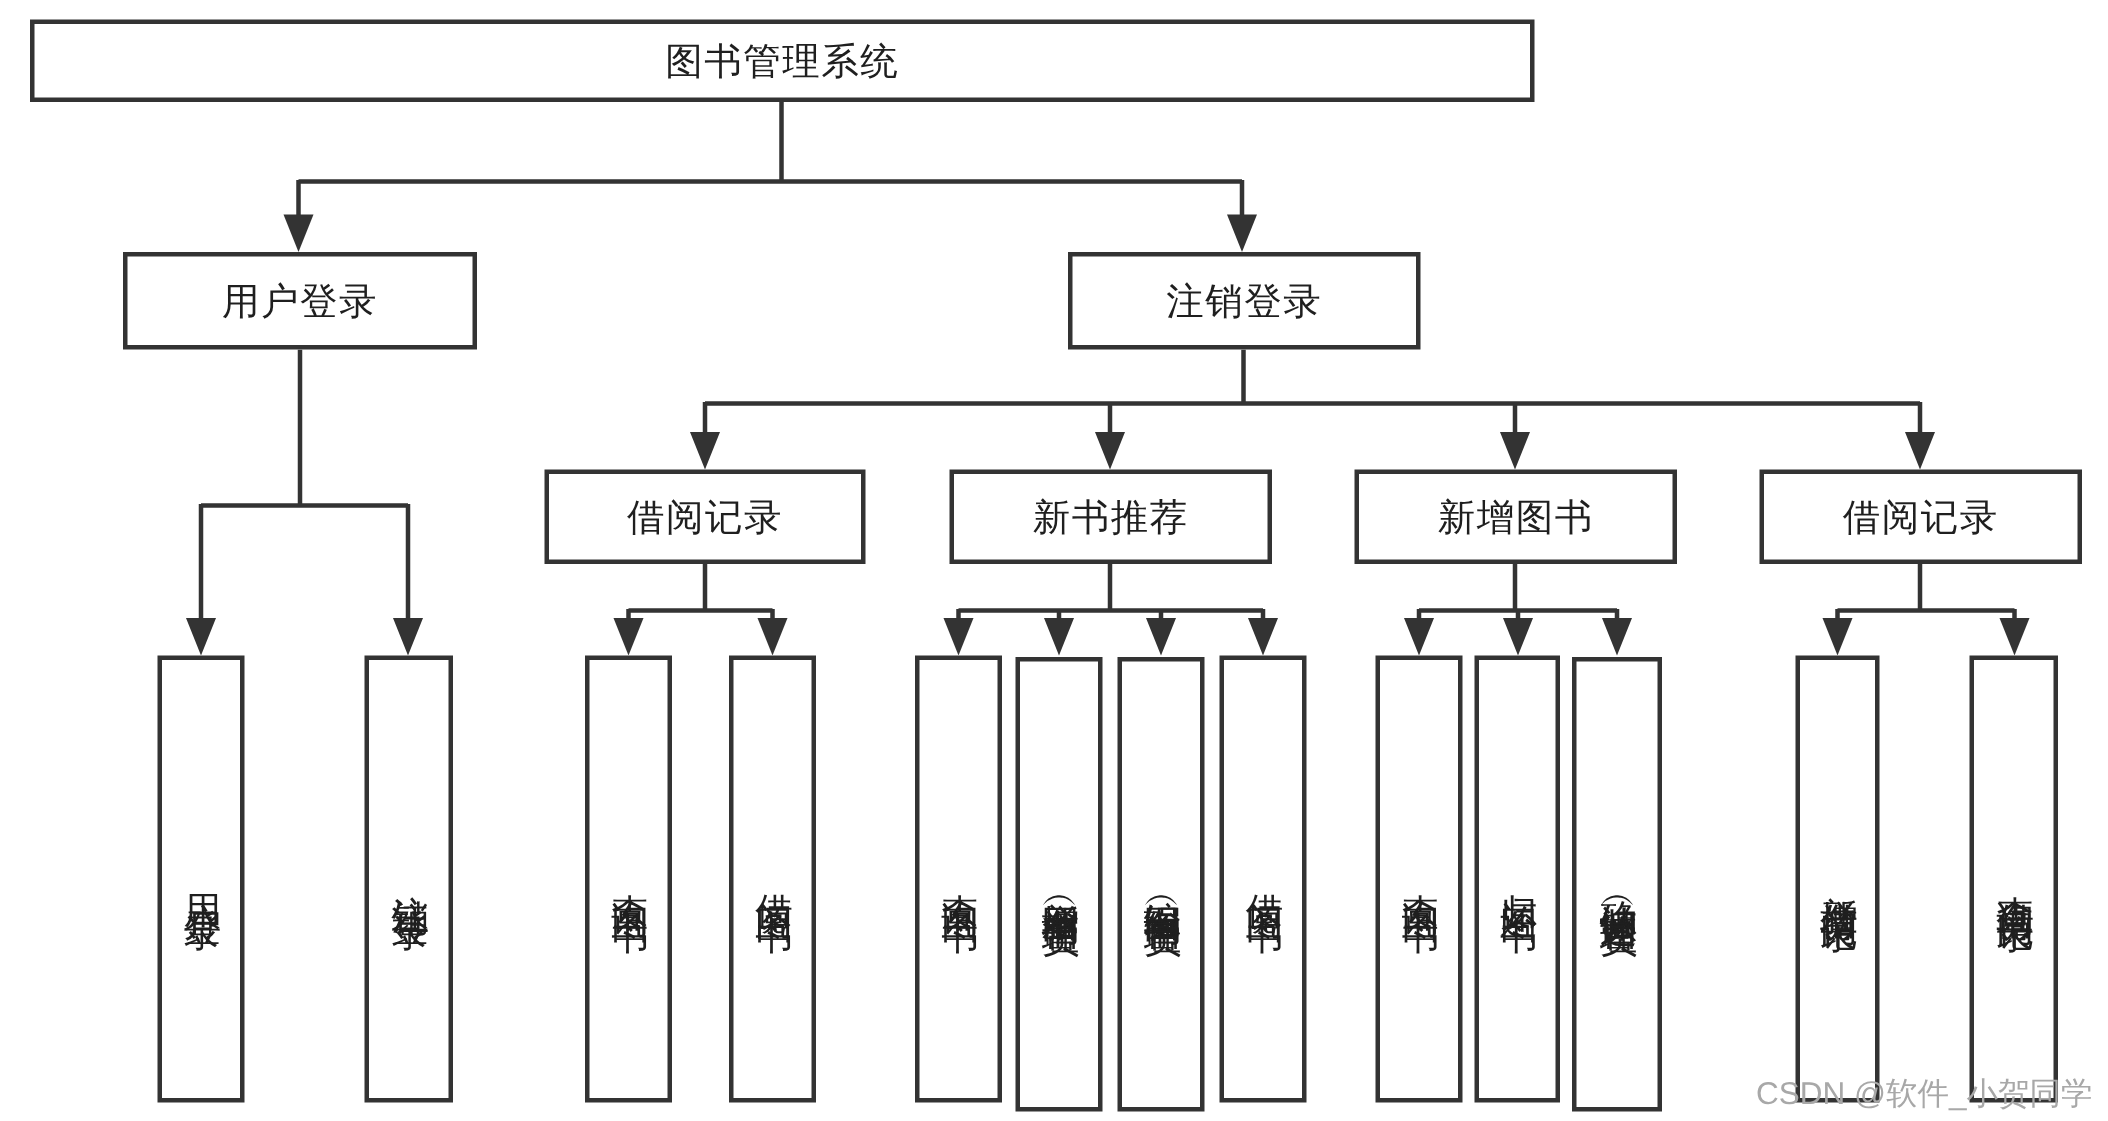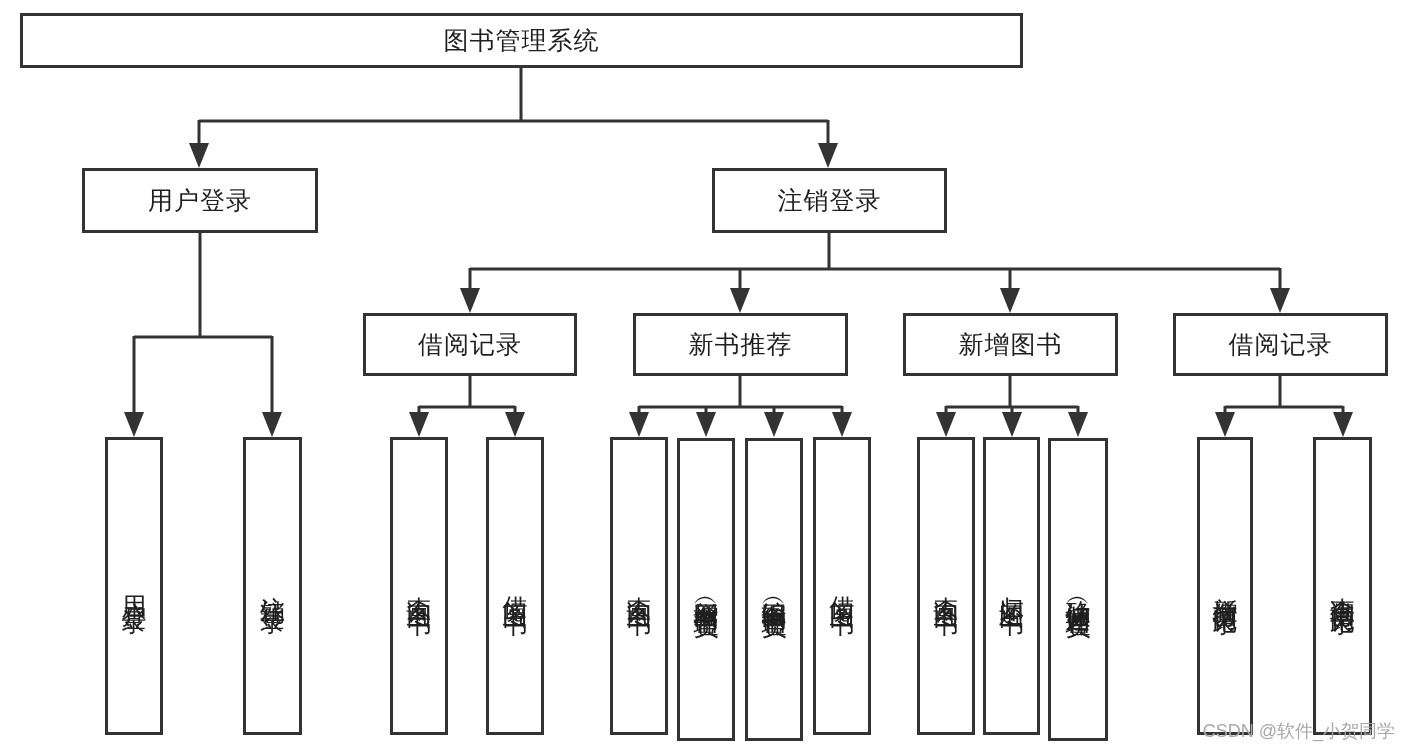--- a/index.html
+++ b/index.html
@@ -34,21 +34,21 @@
     font-size:25px;
     writing-mode:vertical-rl;
     text-orientation:upright;
     letter-spacing:5px;
     line-height:1;
   }
   .watermark{
     position:absolute;
     right:10px;bottom:4px;
     color:var(--wm);
-    font-size:18px;
+    font-size:21px;
     white-space:nowrap;
   }
 </style>
 </head>
 <body>
 
 <div id="canvas">
 
   <svg class="wires" width="1405" height="747" viewBox="0 0 1405 747">
 

